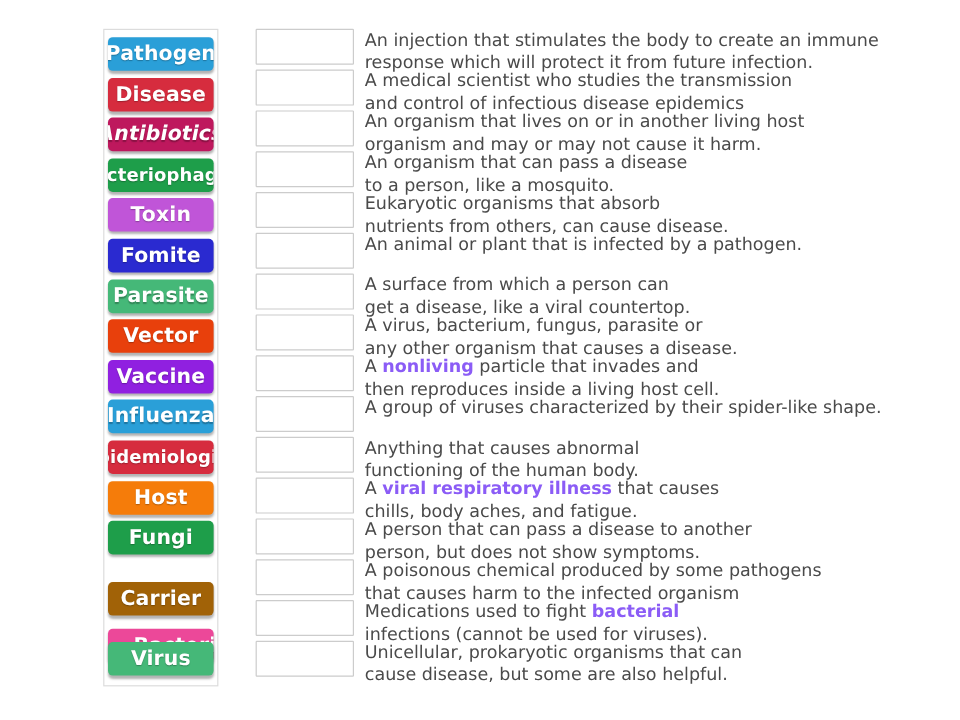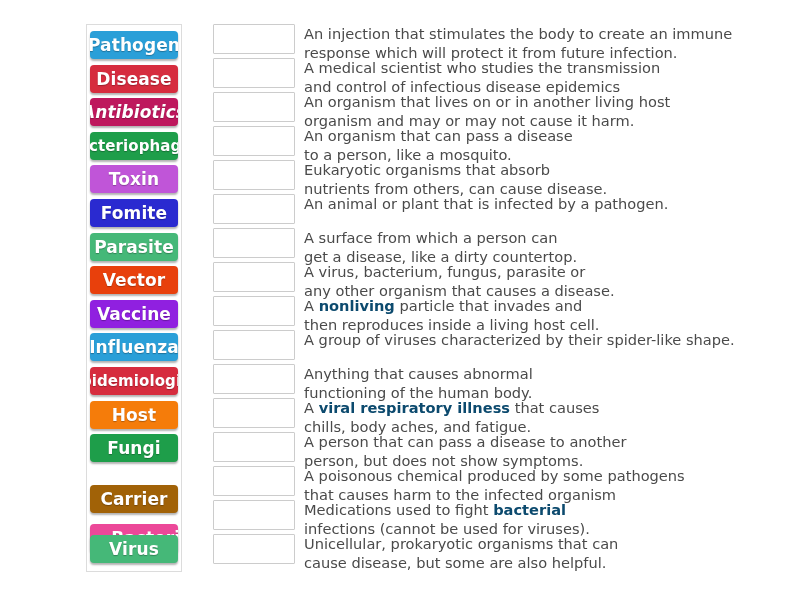--- a/index.html
+++ b/index.html
@@ -90,21 +90,21 @@
     flex: 1 1 auto;
     color: #4a4a4a;
     font-size: 14.6px;
     line-height: 19px;
     font-family: "DejaVu Sans", "Liberation Sans", sans-serif;
     padding-top: 0px;
   }
 
   .definition b {
     font-weight: bold;
-    color: #0c4a6e;
+    color: #8b5cf6;
   }
 
   .def-line {
     display: block;
     white-space: nowrap;
   }
 </style>
 </head>
 <body>
 
@@ -200,21 +200,21 @@
       <div class="row" style="top: 170px;">
         <div class="drop-slot"></div>
         <div class="definition">
           <span class="def-line"><span>An animal or plant that is infected by a pathogen.</span></span>
         </div>
       </div>
       <div class="row" style="top: 204px;">
         <div class="drop-slot"></div>
         <div class="definition">
           <span class="def-line"><span>A surface from which a person can</span></span>
-          <span class="def-line"><span>get a disease, like a dirty countertop.</span></span>
+          <span class="def-line"><span>get a disease, like a viral countertop.</span></span>
         </div>
       </div>
       <div class="row" style="top: 238px;">
         <div class="drop-slot"></div>
         <div class="definition">
           <span class="def-line"><span>A virus, bacterium, fungus, parasite or</span></span>
           <span class="def-line"><span>any other organism that causes a disease.</span></span>
         </div>
       </div>
       <div class="row" style="top: 272px;">

